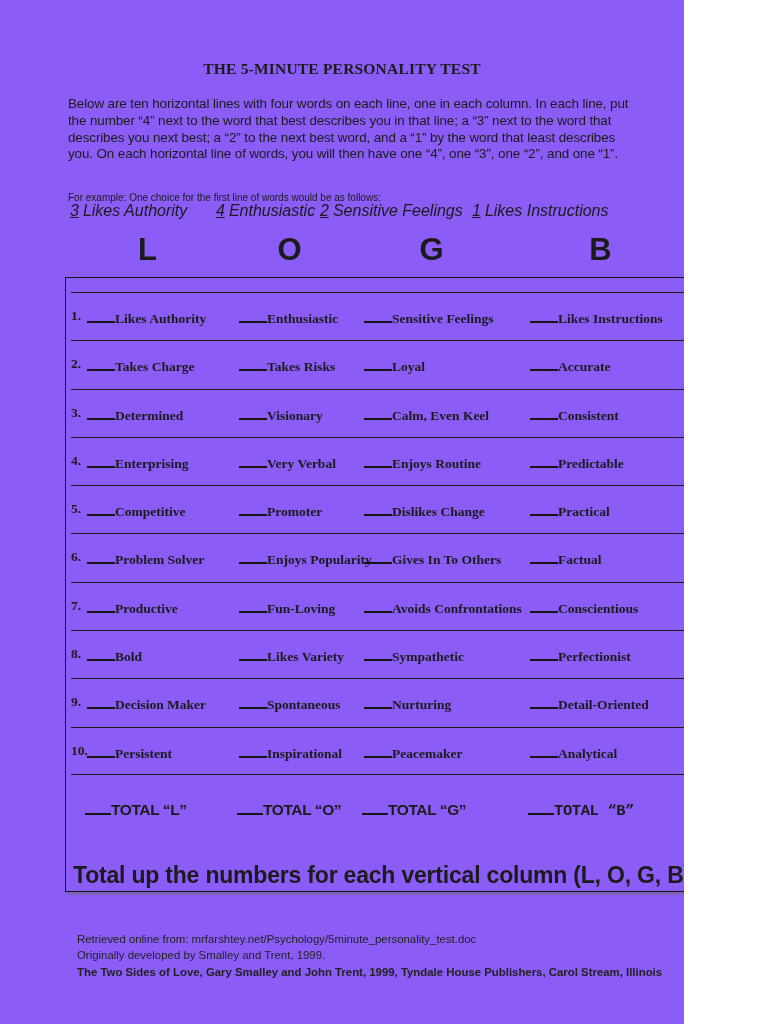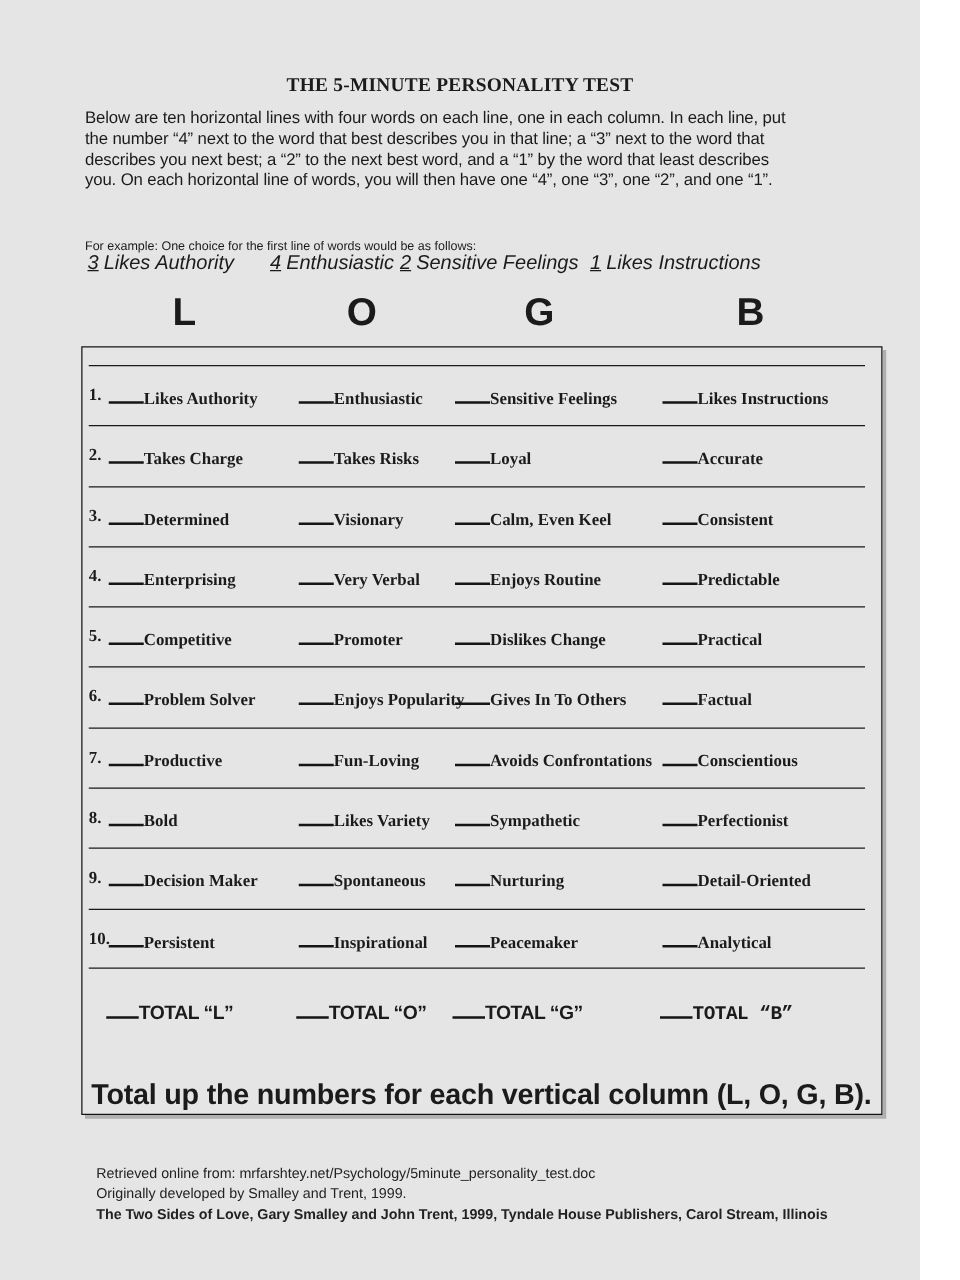--- a/index.html
+++ b/index.html
@@ -1,31 +1,31 @@
 <!DOCTYPE html>
 <html><head>
 <meta charset="utf-8">
 <style>
   html,body{margin:0;padding:0;background:#ffffff;}
   .page{
     position:relative;
-    width:736px;height:1024px;
-    background:#e5e5e5;
+    width:684px;height:1024px;
+    background:#8b5cf6;
     color:#1b1b1b;
     font-family:"Liberation Sans", sans-serif;
     overflow:hidden;
   }
   .title{
     position:absolute;top:60px;left:0;right:0;
     text-align:center;
     font-family:"Liberation Serif", serif;
     font-weight:bold;font-size:15.5px;letter-spacing:.2px;
   }
   .intro{
-    position:absolute;top:86px;left:68px;width:648px;
+    position:absolute;top:96px;left:68px;width:648px;
     font-size:13.4px;line-height:16.8px;letter-spacing:-0.1px;
   }
   .example-label{
     position:absolute;top:192px;left:68px;width:648px;
     font-size:10px;
   }
   .example-row{
     position:absolute;top:202px;left:68px;width:648px;height:20px;
     font-size:16px;font-style:italic;
   }

